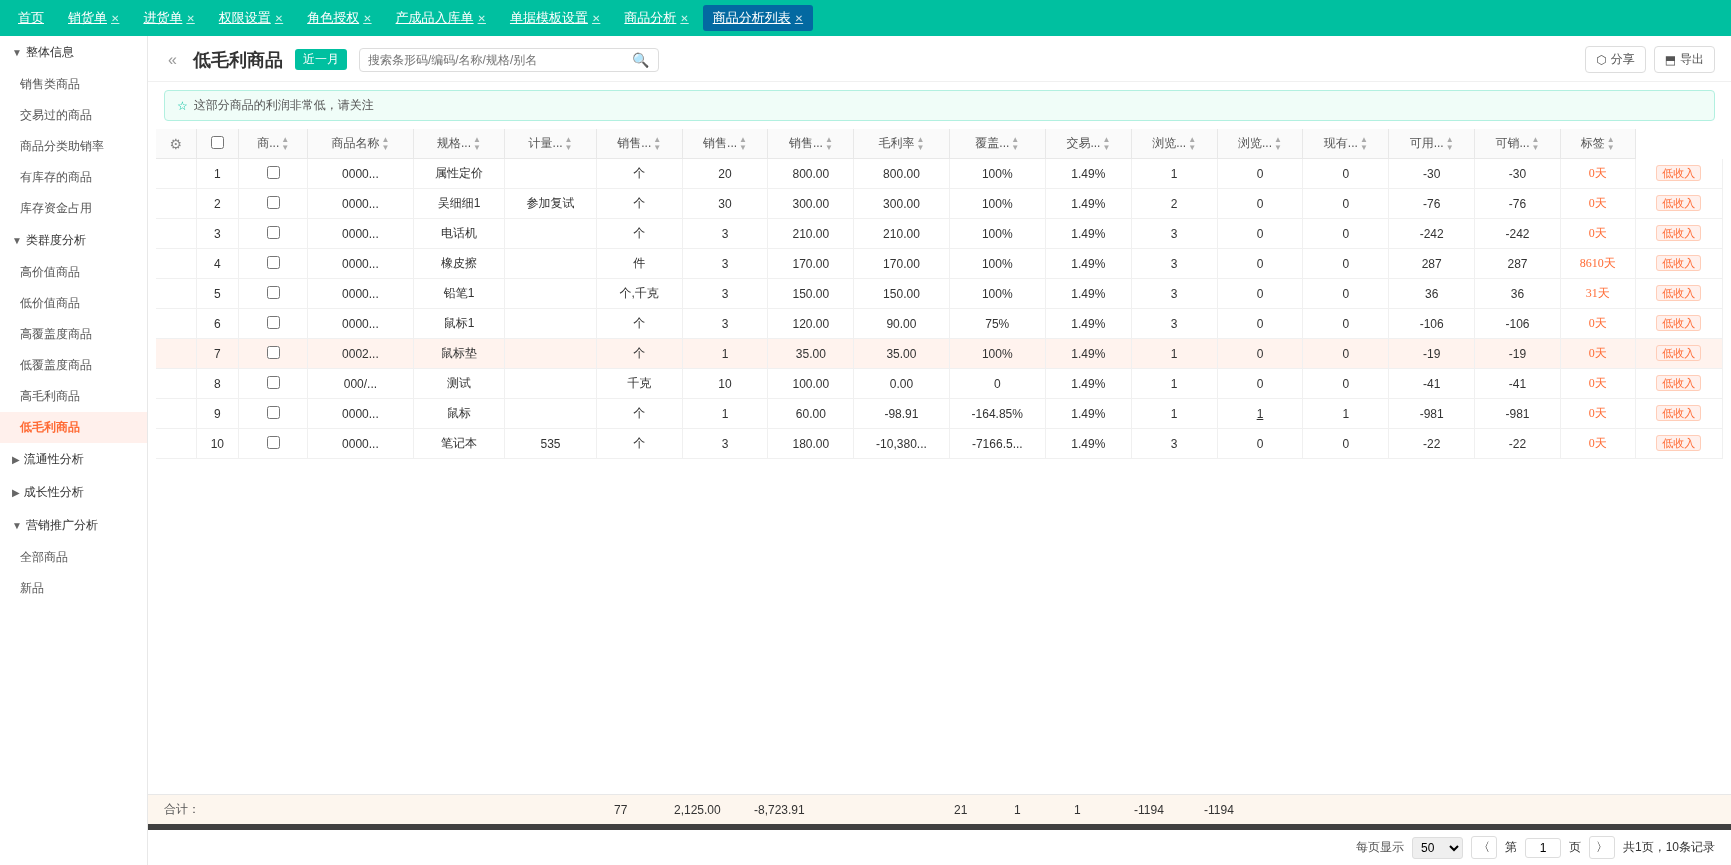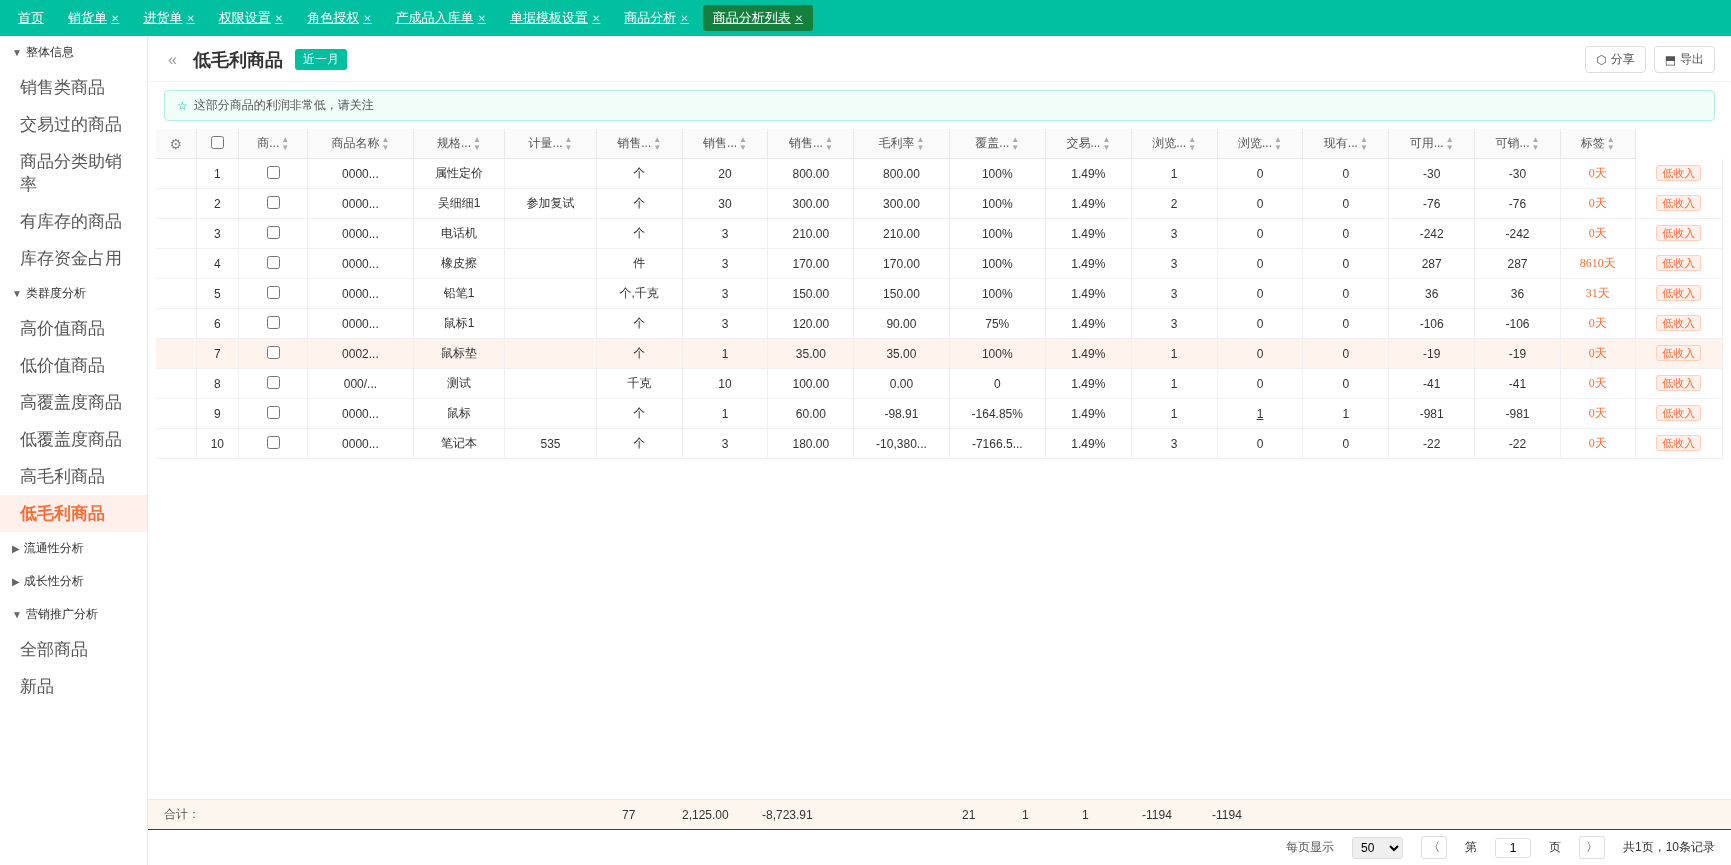--- a/index.html
+++ b/index.html
@@ -16,21 +16,21 @@
     }
     .nav-item {
       color: #fff;
       padding: 4px 10px;
       cursor: pointer;
       font-size: 13px;
       border-radius: 3px;
       white-space: nowrap;
       text-decoration: underline;
     }
-    .nav-item.active { background: #15803d; }
+    .nav-item.active { background: #0369a1; }
     .nav-item .close-x { margin-left: 4px; font-size: 10px; opacity: 0.8; }
 
     
     .main-layout {
       display: flex;
       height: calc(100vh - 36px);
     }
 
     
     .sidebar {
@@ -45,21 +45,21 @@
       font-size: 12px;
       color: #333;
       cursor: pointer;
       display: flex;
       align-items: center;
       gap: 4px;
     }
     .sidebar-group-header .arrow { font-size: 10px; color: #666; }
     .sidebar-item {
       padding: 7px 12px 7px 20px;
-      font-size: 17px;
+      font-size: 12px;
       color: #555;
       cursor: pointer;
     }
     .sidebar-item.active { background: #fff0ec; color: #ff6b35; font-weight: bold; }
 
     
     .content {
       flex: 1;
       display: flex;
       flex-direction: column;
@@ -197,40 +197,40 @@
     
     .table-footer {
       border-top: 1px solid #e8e8e8;
       background: #fdf6ee;
       display: flex;
       align-items: center;
       padding: 6px 16px;
       font-size: 12px;
       flex-shrink: 0;
     }
-    .footer-label { color: #555; margin-right: 28px; }
+    .footer-label { color: #555; margin-right: 20px; }
     .footer-values {
       display: flex;
       gap: 0;
       flex: 1;
     }
     .footer-cell {
       padding: 0 8px;
       color: #333;
     }
 
     
     .pagination-bar {
       display: flex;
       align-items: center;
       justify-content: flex-end;
       padding: 6px 16px;
       background: #fff;
-      border-top: 1px solid #404040;
-      gap: 18px;
+      border-top: 6px solid #404040;
+      gap: 8px;
       font-size: 12px;
       flex-shrink: 0;
     }
     .pagination-bar .page-size-label { color: #555; }
     .page-size-select {
       border: 1px solid #ddd;
       border-radius: 3px;
       padding: 2px 4px;
       font-size: 12px;
     }
@@ -332,20 +332,24 @@
     <div class="sidebar-item">全部商品</div>
     <div class="sidebar-item">新品</div>
   </div>
 
   <div class="content">
 
     <div class="content-header">
       <span class="collapse-btn">«</span>
       <span class="page-title">低毛利商品</span>
       <span class="period-tag">近一月</span>
+      <div class="search-box">
+        <input type="text" placeholder="搜索条形码/编码/名称/规格/别名" style="">
+        <span class="search-icon">🔍</span>
+      </div>
       <div class="header-actions">
         <div class="action-btn">
           <span>⬡</span>
           <span>分享</span>
         </div>
         <div class="action-btn">
           <span>⬒</span>
           <span>导出</span>
         </div>
       </div>

